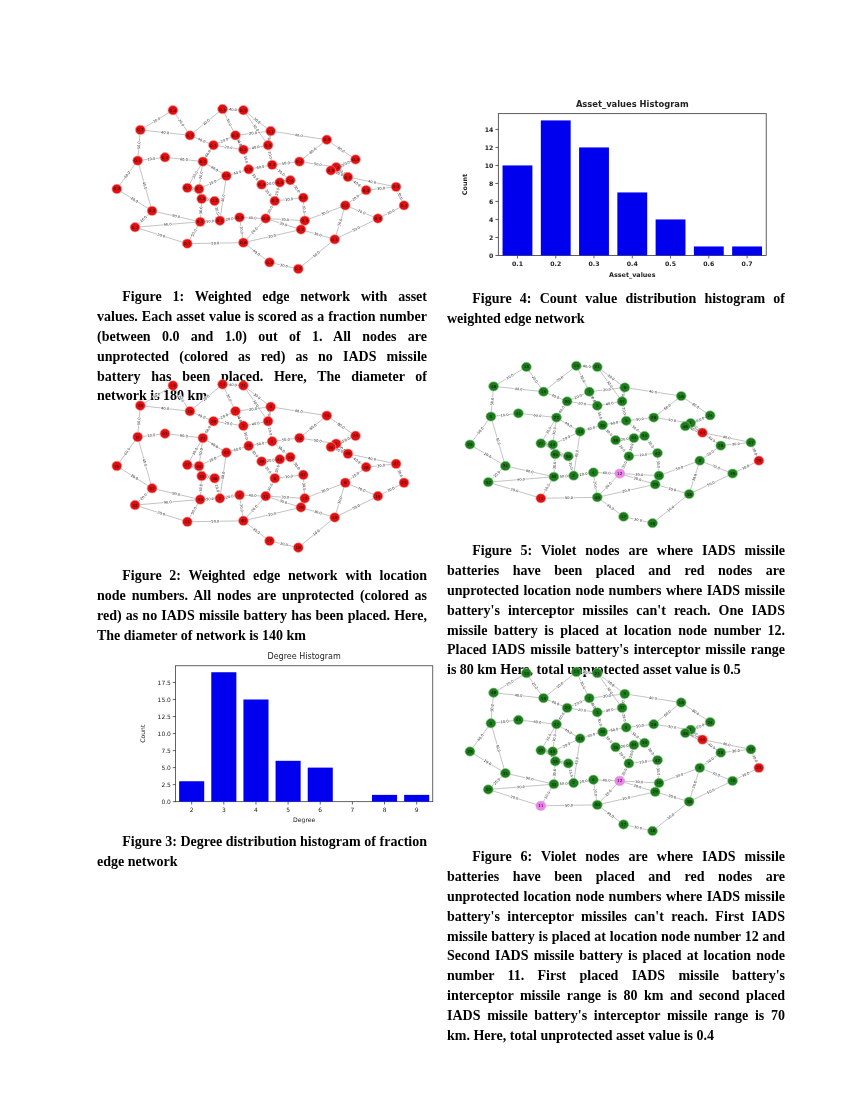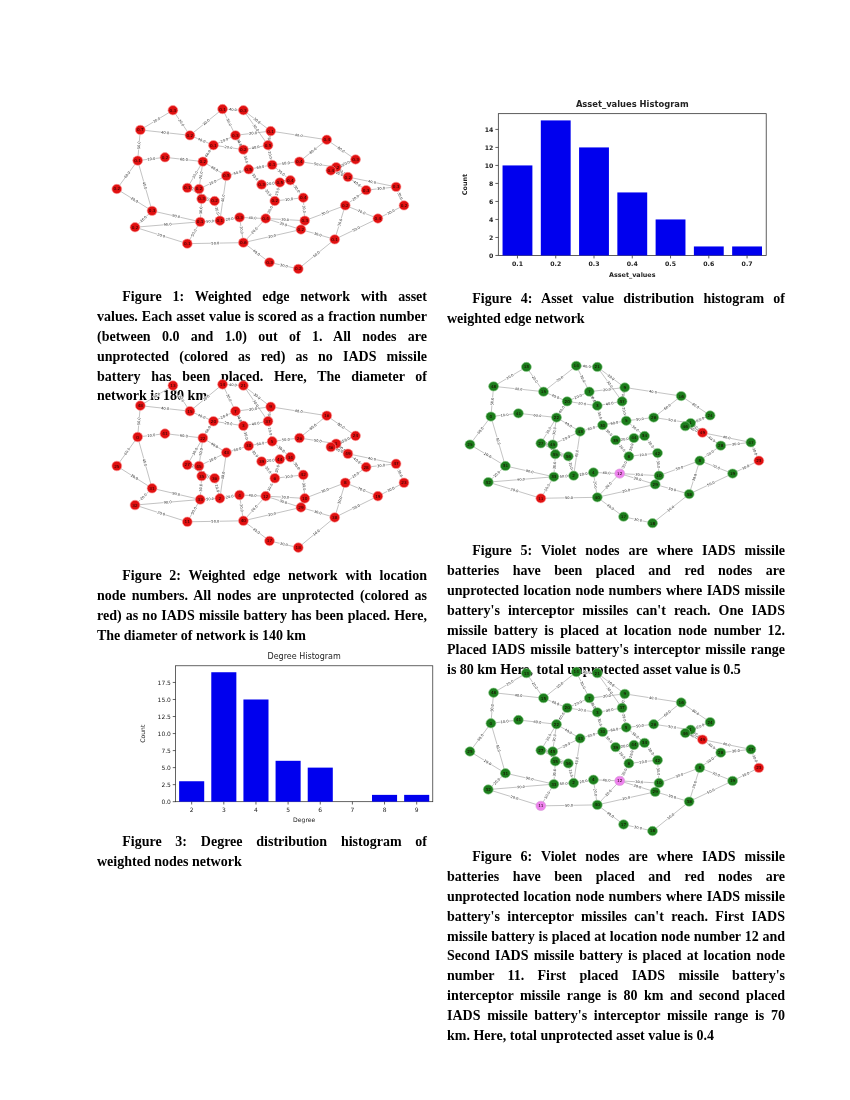--- a/index.html
+++ b/index.html
@@ -611,21 +611,21 @@
         <text x="231" y="177" text-anchor="middle" font-size="6.3" font-family="&quot;DejaVu Sans&quot;, sans-serif" fill="#222222">7</text>
         <rect x="251.74" y="158.78195488721803" width="26.52" height="7.218045112781965" fill="#0000ee"></rect>
         <line x1="265" y1="166" x2="265" y2="169" stroke="#333333" stroke-width="0.8"></line>
         <text x="265" y="177" text-anchor="middle" font-size="6.3" font-family="&quot;DejaVu Sans&quot;, sans-serif" fill="#222222">8</text>
         <rect x="285.74" y="158.78195488721803" width="26.52" height="7.218045112781965" fill="#0000ee"></rect>
         <line x1="299" y1="166" x2="299" y2="169" stroke="#333333" stroke-width="0.8"></line>
         <text x="299" y="177" text-anchor="middle" font-size="6.3" font-family="&quot;DejaVu Sans&quot;, sans-serif" fill="#222222">9</text>
         <text x="180" y="188" text-anchor="middle" font-size="6.5" font-family="&quot;DejaVu Sans&quot;, sans-serif" fill="#222222">Degree</text>
       </svg>
   </div>
-  <div class="caption" style="left:97px;top:832px;width:330px;">Figure 3: Degree distribution histogram of weighted nodes network</div>
+  <div class="caption" style="left:97px;top:832px;width:330px;">Figure 3: Degree distribution histogram of fraction edge network</div>
 
   <div class="fig-img" style="left:455px;top:92px;width:325px;height:193px;font-weight:bold;">
     <svg viewBox="0 0 330 196" preserveAspectRatio="none">
         <rect x="44" y="22" width="272" height="144" fill="none" stroke="#333333" stroke-width="0.8"></rect>
         <text x="180" y="15" text-anchor="middle" font-size="8.5" font-family="&quot;DejaVu Sans&quot;, sans-serif" fill="#222222">Asset_values Histogram</text>
         <line x1="41" y1="166" x2="44" y2="166" stroke="#333333" stroke-width="0.8"></line>
         <text x="39" y="168.2" text-anchor="end" font-size="6.3" font-family="&quot;DejaVu Sans&quot;, sans-serif" fill="#222222">0</text>
         <line x1="41" y1="147.71428571428572" x2="44" y2="147.71428571428572" stroke="#333333" stroke-width="0.8"></line>
         <text x="39" y="149.9142857142857" text-anchor="end" font-size="6.3" font-family="&quot;DejaVu Sans&quot;, sans-serif" fill="#222222">2</text>
         <line x1="41" y1="129.42857142857144" x2="44" y2="129.42857142857144" stroke="#333333" stroke-width="0.8"></line>
@@ -658,21 +658,21 @@
         <text x="218.85714285714283" y="177" text-anchor="middle" font-size="6.3" font-family="&quot;DejaVu Sans&quot;, sans-serif" fill="#222222">0.5</text>
         <rect x="242.56" y="156.85714285714286" width="30.308571428571426" height="9.142857142857139" fill="#0000ee"></rect>
         <line x1="257.7142857142857" y1="166" x2="257.7142857142857" y2="169" stroke="#333333" stroke-width="0.8"></line>
         <text x="257.7142857142857" y="177" text-anchor="middle" font-size="6.3" font-family="&quot;DejaVu Sans&quot;, sans-serif" fill="#222222">0.6</text>
         <rect x="281.41714285714284" y="156.85714285714286" width="30.308571428571426" height="9.142857142857139" fill="#0000ee"></rect>
         <line x1="296.57142857142856" y1="166" x2="296.57142857142856" y2="169" stroke="#333333" stroke-width="0.8"></line>
         <text x="296.57142857142856" y="177" text-anchor="middle" font-size="6.3" font-family="&quot;DejaVu Sans&quot;, sans-serif" fill="#222222">0.7</text>
         <text x="180" y="188" text-anchor="middle" font-size="6.5" font-family="&quot;DejaVu Sans&quot;, sans-serif" fill="#222222">Asset_values</text>
       </svg>
   </div>
-  <div class="caption" style="left:447px;top:289px;width:338px;">Figure 4: Asset value distribution histogram of weighted edge network</div>
+  <div class="caption" style="left:447px;top:289px;width:338px;">Figure 4: Count value distribution histogram of weighted edge network</div>
 
   <div class="fig-img" style="left:450px;top:352px;width:330px;height:185px;">
     <svg viewBox="0 0 420 252" preserveAspectRatio="none">
         <line x1="55.464" y1="46.800000000000004" x2="97.2" y2="20.4" stroke="#555555" stroke-width="0.55" stroke-opacity="0.85"></line>
         <line x1="55.464" y1="46.800000000000004" x2="119.00800000000001" y2="54.059999999999995" stroke="#555555" stroke-width="0.55" stroke-opacity="0.85"></line>
         <line x1="55.464" y1="46.800000000000004" x2="52.08" y2="87.94" stroke="#555555" stroke-width="0.55" stroke-opacity="0.85"></line>
         <line x1="97.2" y1="20.4" x2="119.00800000000001" y2="54.059999999999995" stroke="#555555" stroke-width="0.55" stroke-opacity="0.85"></line>
         <line x1="160.744" y1="18.86" x2="119.00800000000001" y2="54.059999999999995" stroke="#555555" stroke-width="0.55" stroke-opacity="0.85"></line>
         <line x1="160.744" y1="18.86" x2="177.28799999999998" y2="54.059999999999995" stroke="#555555" stroke-width="0.55" stroke-opacity="0.85"></line>
         <line x1="160.744" y1="18.86" x2="187.44" y2="20.4" stroke="#555555" stroke-width="0.55" stroke-opacity="0.85"></line>

